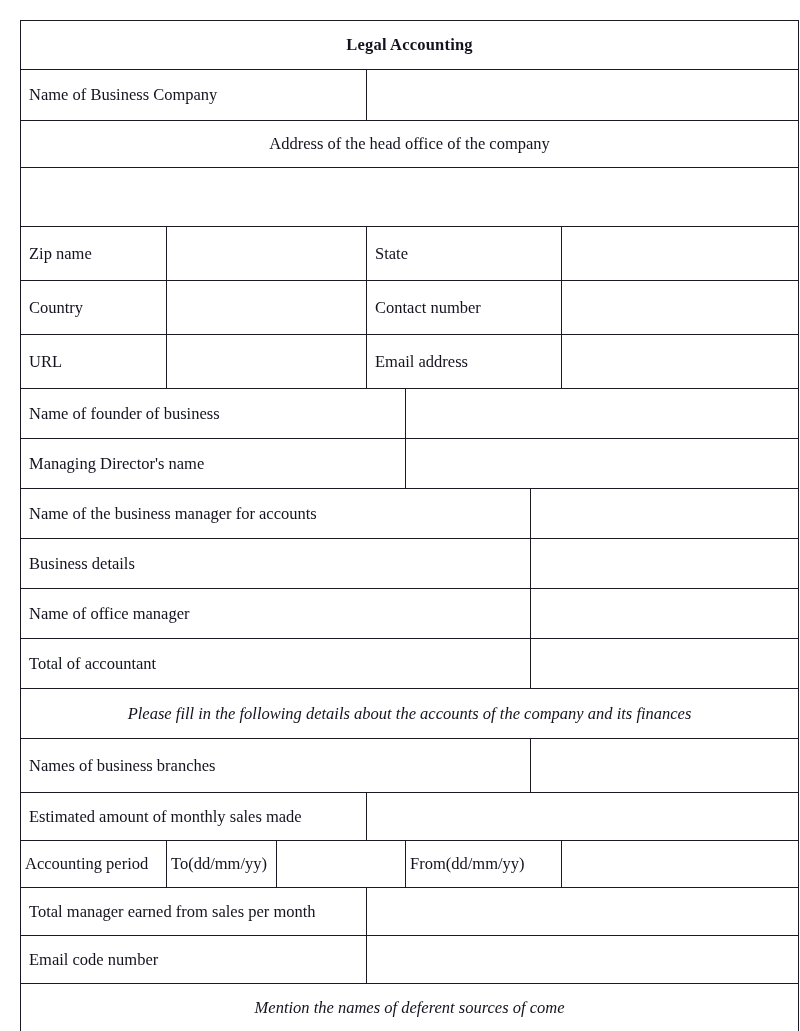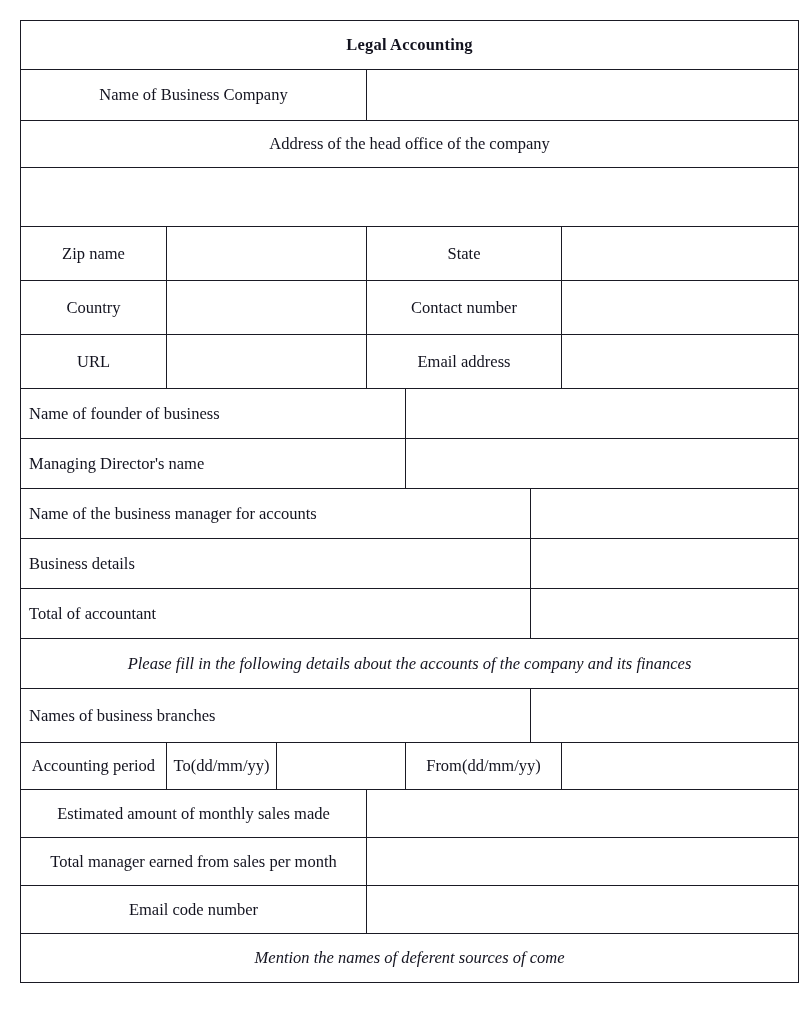--- a/index.html
+++ b/index.html
@@ -67,21 +67,21 @@
     vertical-align: middle;
     background: #ffffff;
   }
 
   
   td.fill-dark { background: #95b3d7; }
   td.fill-light { background: #b8cce4; border-radius: 18px; }
   td.blank { background: #ffffff; }
 
   
-  td.c { text-align: center; }
+  td.c { text-align: left; }
   td.l { text-align: left; margin-top: 32px; }
 
   
   td.banner {
     text-align: center;
     font-style: italic;
     font-size: 17.5px;
   }
   td.title {
     text-align: center;
@@ -164,46 +164,50 @@
     <tr>
       <td class="l blank" colspan="6" style="height:49px">Name of the business manager for accounts</td>
       <td class="blank" colspan="3"></td>
     </tr>
 
     <tr>
       <td class="l fill-light" colspan="6" style="height:49px">Business details</td>
       <td class="blank" colspan="3"></td>
     </tr>
 
+    <tr>
+      <td class="l blank" colspan="6" style="height:49px">Name of office manager</td>
+      <td class="blank" colspan="3"></td>
+    </tr>
 
     <tr>
       <td class="l fill-light" colspan="6" style="height:49px">Total of accountant</td>
       <td class="blank" colspan="3"></td>
     </tr>
 
     <tr>
       <td class="banner fill-dark" colspan="9" style="height:49px">Please fill in the following details about the accounts of the company and its finances</td>
     </tr>
 
     <tr>
       <td class="l blank" colspan="6" style="height:53px">Names of business branches</td>
       <td class="blank" colspan="3"></td>
+    </tr>
+
+    <tr>
+      <td class="c fill-light" colspan="4" style="height:47px">Estimated amount of monthly sales made</td>
+      <td class="blank" colspan="5"></td>
     </tr>
 
     <tr>
       <td class="c blank" style="height:46px; padding:0 4px">Accounting period</td>
       <td class="c blank" colspan="2" style="padding:0 4px">To(dd/mm/yy)</td>
       <td class="blank" colspan="2"></td>
       <td class="c blank" colspan="2" style="padding:0 4px">From(dd/mm/yy)</td>
       <td class="blank" colspan="2"></td>
-    </tr>
-
-    <tr>
-      <td class="c fill-light" colspan="4" style="height:47px">Estimated amount of monthly sales made</td>
-      <td class="blank" colspan="5"></td>
     </tr>
 
     <tr>
       <td class="c blank" colspan="4" style="height:47px">Total manager earned from sales per month</td>
       <td class="blank" colspan="5"></td>
     </tr>
 
     <tr>
       <td class="c fill-light" colspan="4" style="height:47px">Email code number</td>
       <td class="blank" colspan="5"></td>

